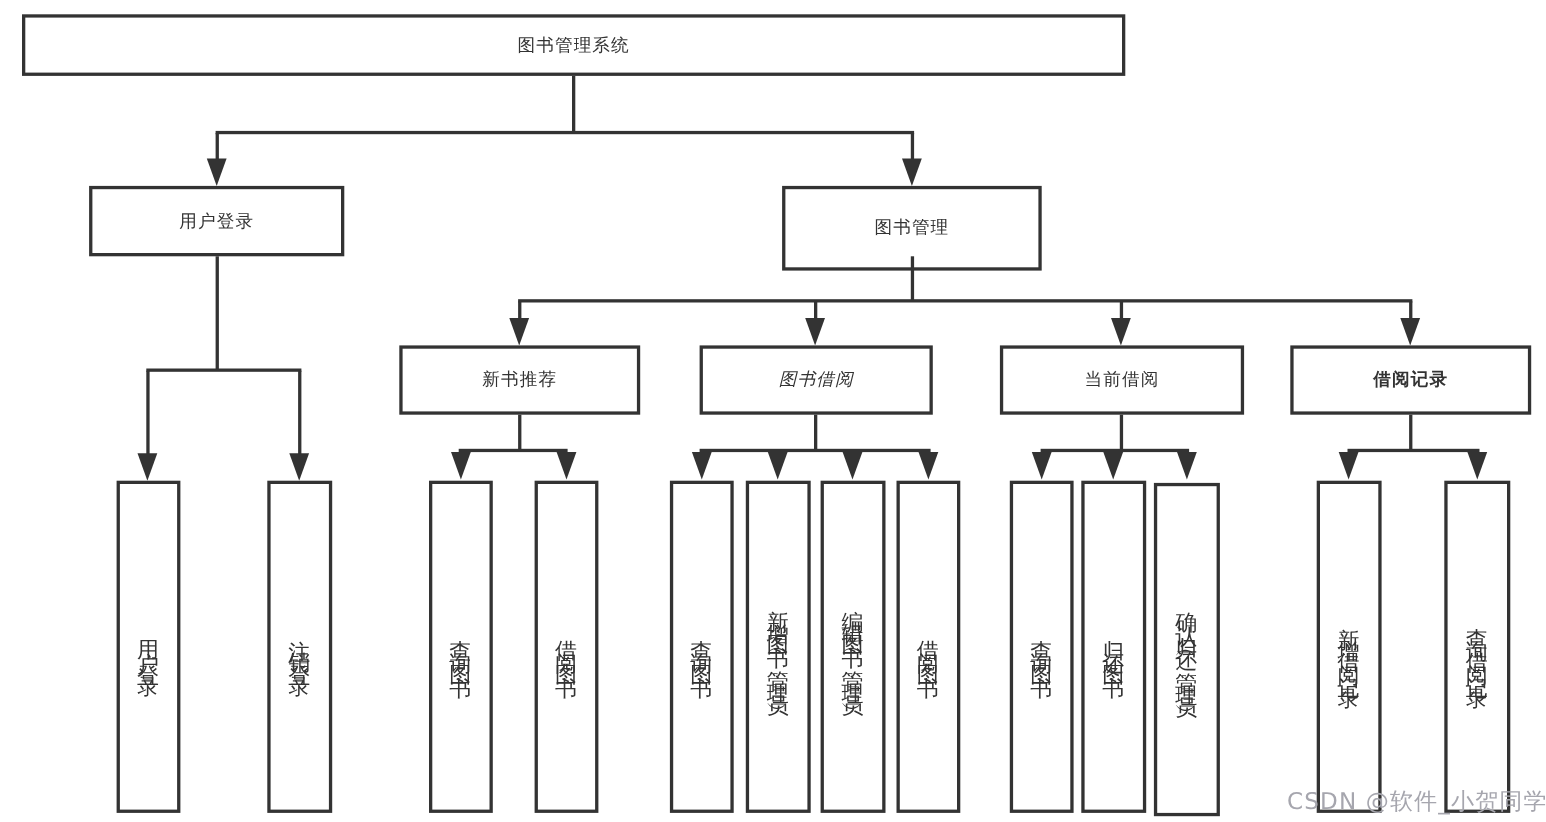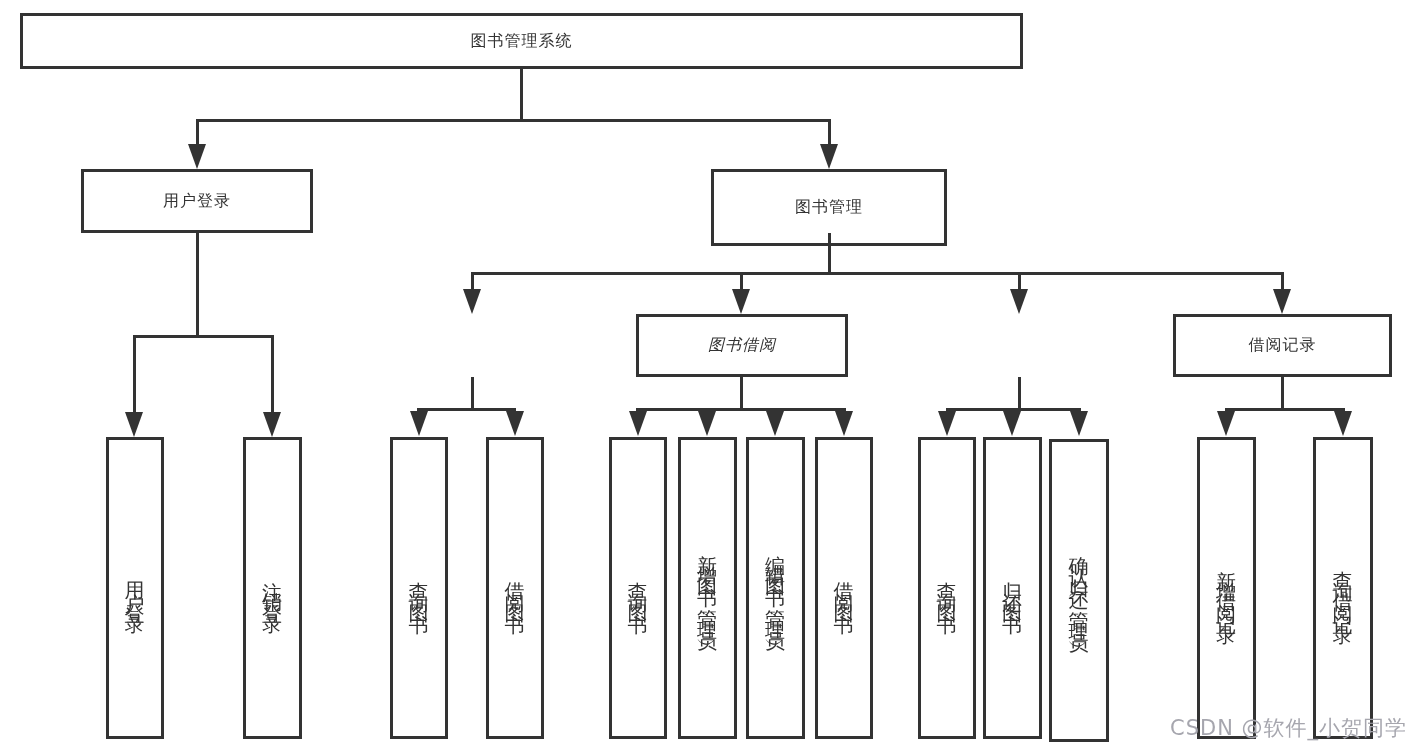--- a/index.html
+++ b/index.html
@@ -90,24 +90,30 @@
   <div class="h-line" style="left:471px;top:272px;width:813px;height:3px;"></div>
   <div class="v-line" style="left:471px;top:274px;width:3px;height:17px;"></div>
   <div class="arrow-down" style="left:463px;top:289px;"></div>
   <div class="v-line" style="left:740px;top:274px;width:3px;height:17px;"></div>
   <div class="arrow-down" style="left:732px;top:289px;"></div>
   <div class="v-line" style="left:1018px;top:274px;width:3px;height:17px;"></div>
   <div class="arrow-down" style="left:1010px;top:289px;"></div>
   <div class="v-line" style="left:1281px;top:274px;width:3px;height:17px;"></div>
   <div class="arrow-down" style="left:1273px;top:289px;"></div>
 
+  <div class="node" style="left:363px;top:314px;width:219px;height:63px;">
+    <span class="lbl">新书推荐</span>
+  </div>
   <div class="node" style="left:636px;top:314px;width:212px;height:63px;font-style:italic;">
     <span class="lbl">图书借阅</span>
   </div>
-  <div class="node" style="left:1173px;top:314px;width:219px;height:63px;">
+  <div class="node" style="left:909px;top:314px;width:222px;height:63px;">
+    <span class="lbl">当前借阅</span>
+  </div>
+  <div class="node" style="left:1173px;top:314px;width:219px;height:63px;font-weight:bold;">
     <span class="lbl">借阅记录</span>
   </div>
 
   <div class="v-line" style="left:471px;top:377px;width:3px;height:33px;"></div>
   <div class="h-line" style="left:417px;top:408px;width:99px;height:3px;"></div>
   <div class="arrow-down" style="left:410px;top:411px;"></div>
   <div class="arrow-down" style="left:506px;top:411px;"></div>
 
   <div class="v-line" style="left:740px;top:377px;width:3px;height:33px;"></div>
   <div class="h-line" style="left:636px;top:408px;width:210px;height:3px;"></div>

